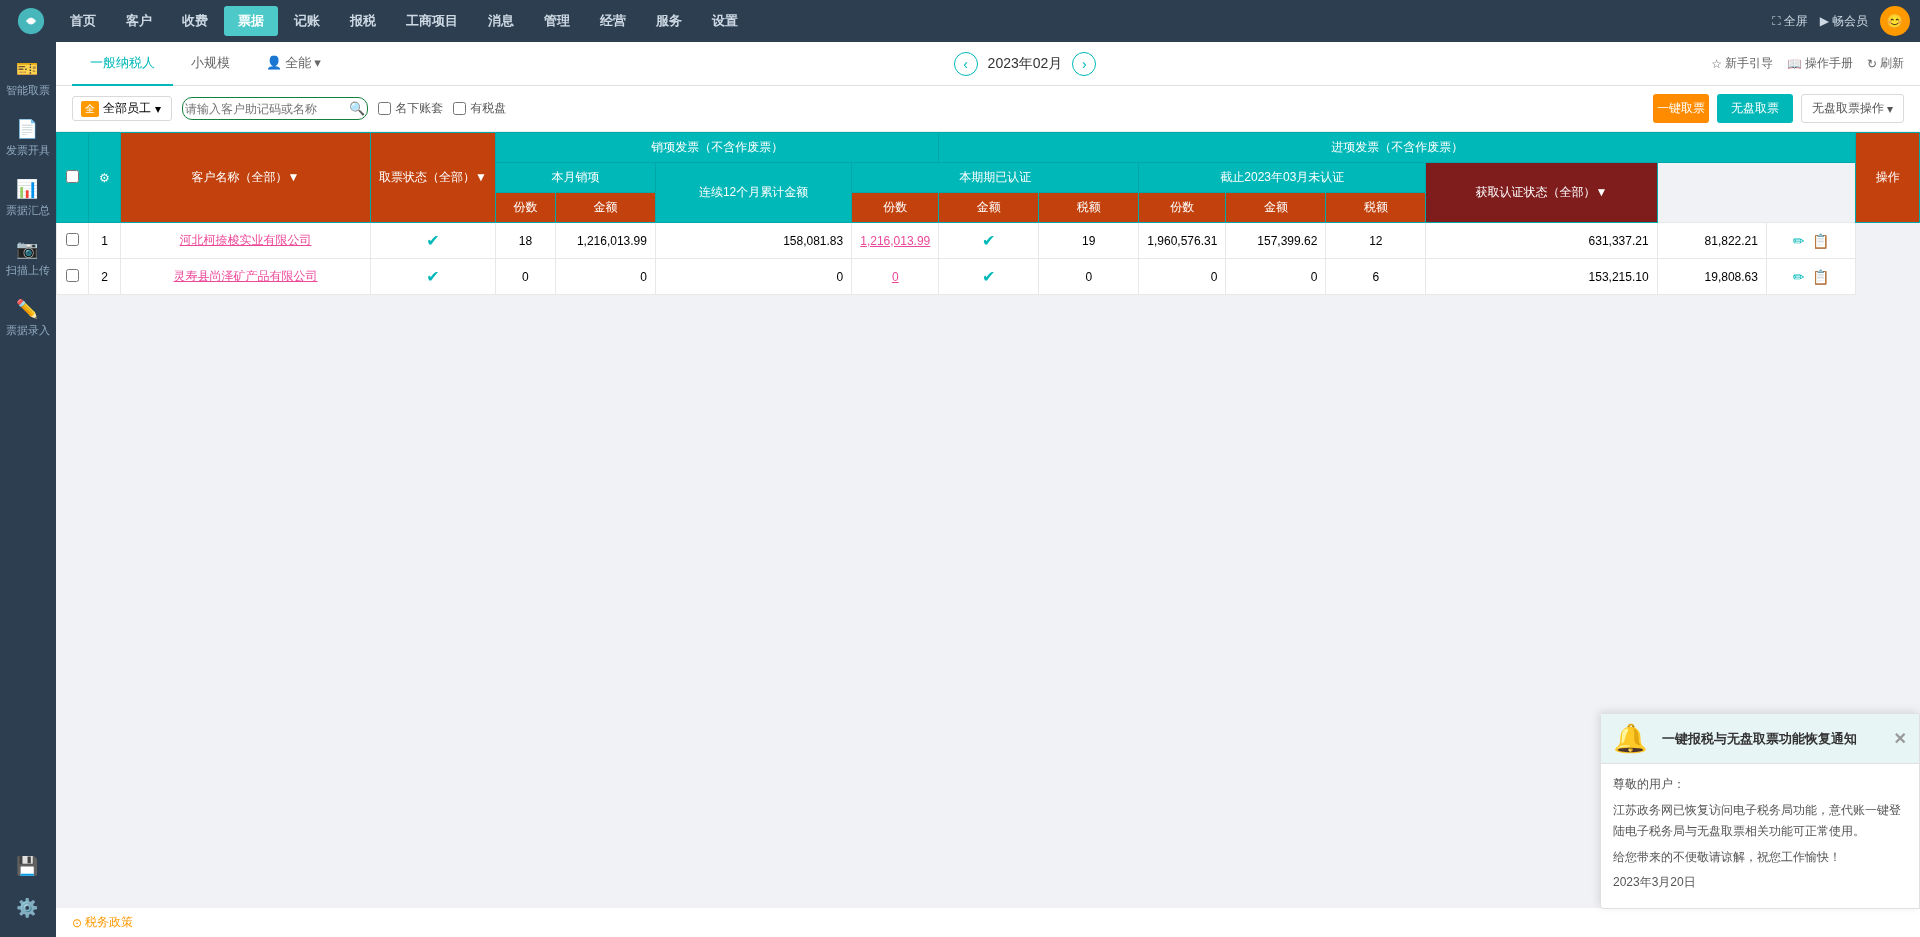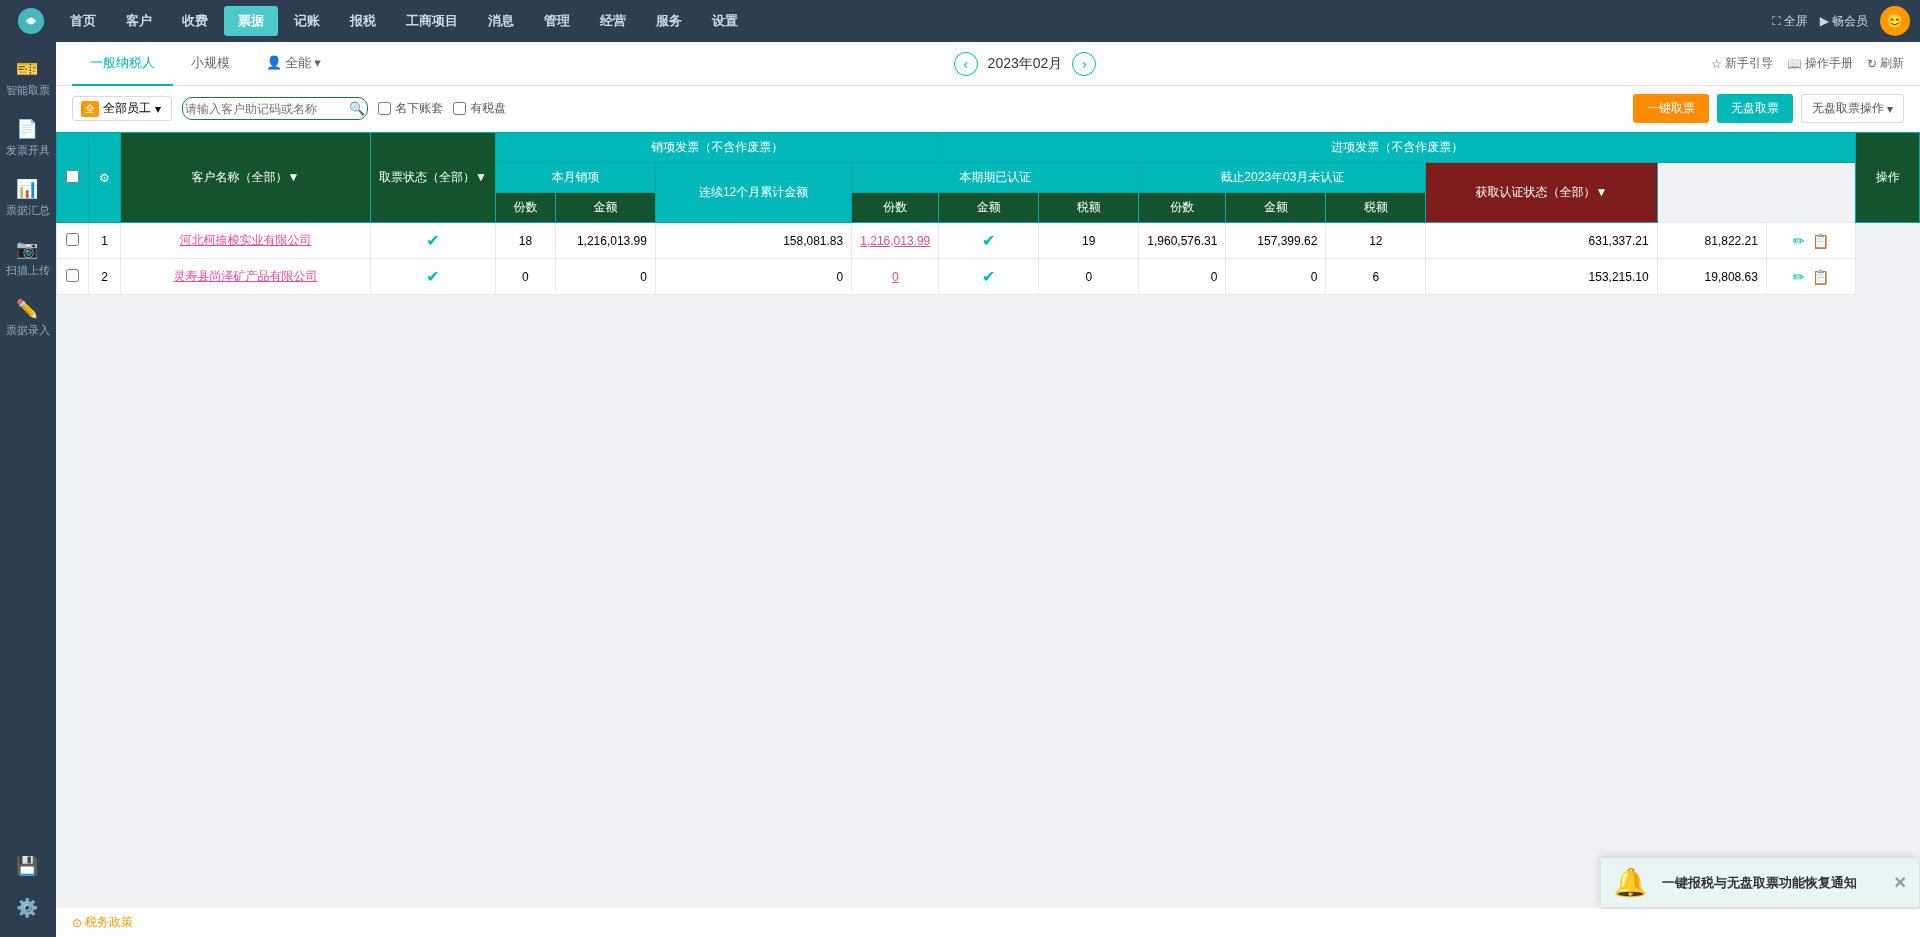--- a/index.html
+++ b/index.html
@@ -132,39 +132,39 @@
       border: none; outline: none; font-size: 12px; width: 160px; color: #999;
     }
     .search-icon { color: #999; cursor: pointer; }
     .checkbox-label {
       display: flex; align-items: center; gap: 4px; font-size: 12px; color: #555; cursor: pointer;
     }
     .checkbox-label input { cursor: pointer; }
     .filter-right { margin-left: auto; display: flex; gap: 8px; }
     .btn-orange {
       background: #ff8c00; color: #fff; border: none;
-      padding: 5px 14px; border-radius: 3px; cursor: pointer; font-size: 12px;
+      padding: 5px 4px; border-radius: 3px; cursor: pointer; font-size: 12px;
     }
     .btn-teal {
       background: #00b8b8; color: #fff; border: none;
       padding: 5px 14px; border-radius: 3px; cursor: pointer; font-size: 12px;
     }
     .btn-outline {
       background: #fff; color: #555; border: 1px solid #d9d9d9;
       padding: 5px 10px; border-radius: 3px; cursor: pointer; font-size: 12px;
       display: flex; align-items: center; gap: 3px;
     }
 
     
     .table-container { padding: 0; overflow: auto; }
     table {
       width: 100%; border-collapse: collapse; font-size: 12px;
     }
     thead tr th {
-      background: #14532d; color: #fff;
+      background: #c2410c; color: #fff;
       padding: 6px 8px; text-align: center;
       border: 1px solid #00a8a8;
       font-weight: normal;
       white-space: nowrap;
     }
     tbody tr td {
       padding: 8px 8px; text-align: center;
       border: 1px solid #e8e8e8;
       background: #fff;
       white-space: nowrap;
@@ -468,13 +468,19 @@
 </div>
 
 <div class="notification-popup">
   <div class="notif-header">
     <div style="display:flex;align-items:center;gap:6px;">
       <span class="notif-icon">🔔</span>
       <span>一键报税与无盘取票功能恢复通知</span>
     </div>
     <span class="notif-close">✕</span>
   </div>
+  <div class="notif-body notif-scroll">
+    <p>尊敬的用户：</p>
+    <p>江苏政务网已恢复访问电子税务局功能，意代账一键登陆电子税务局与无盘取票相关功能可正常使用。</p>
+    <p>给您带来的不便敬请谅解，祝您工作愉快！</p>
+    <p>2023年3月20日</p>
+  </div>
 </div>
 
 </body></html>

